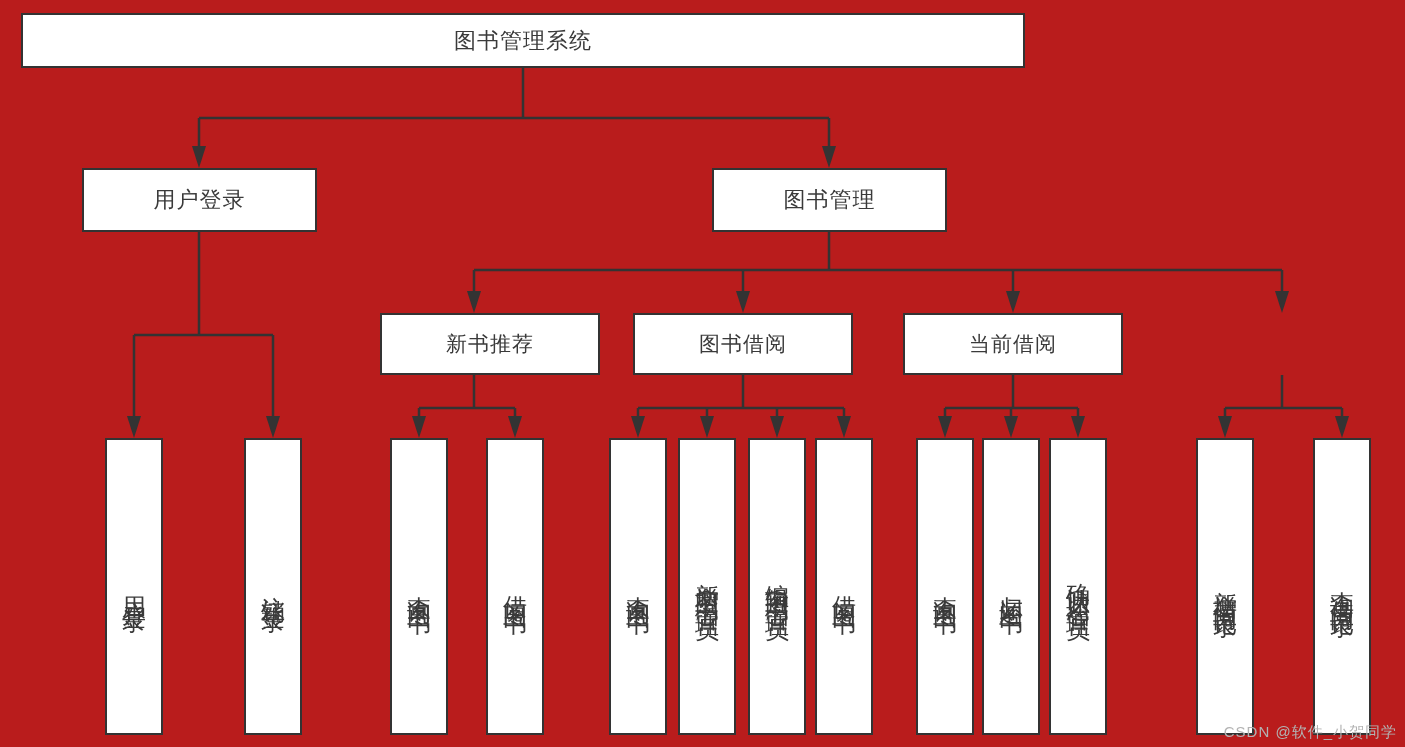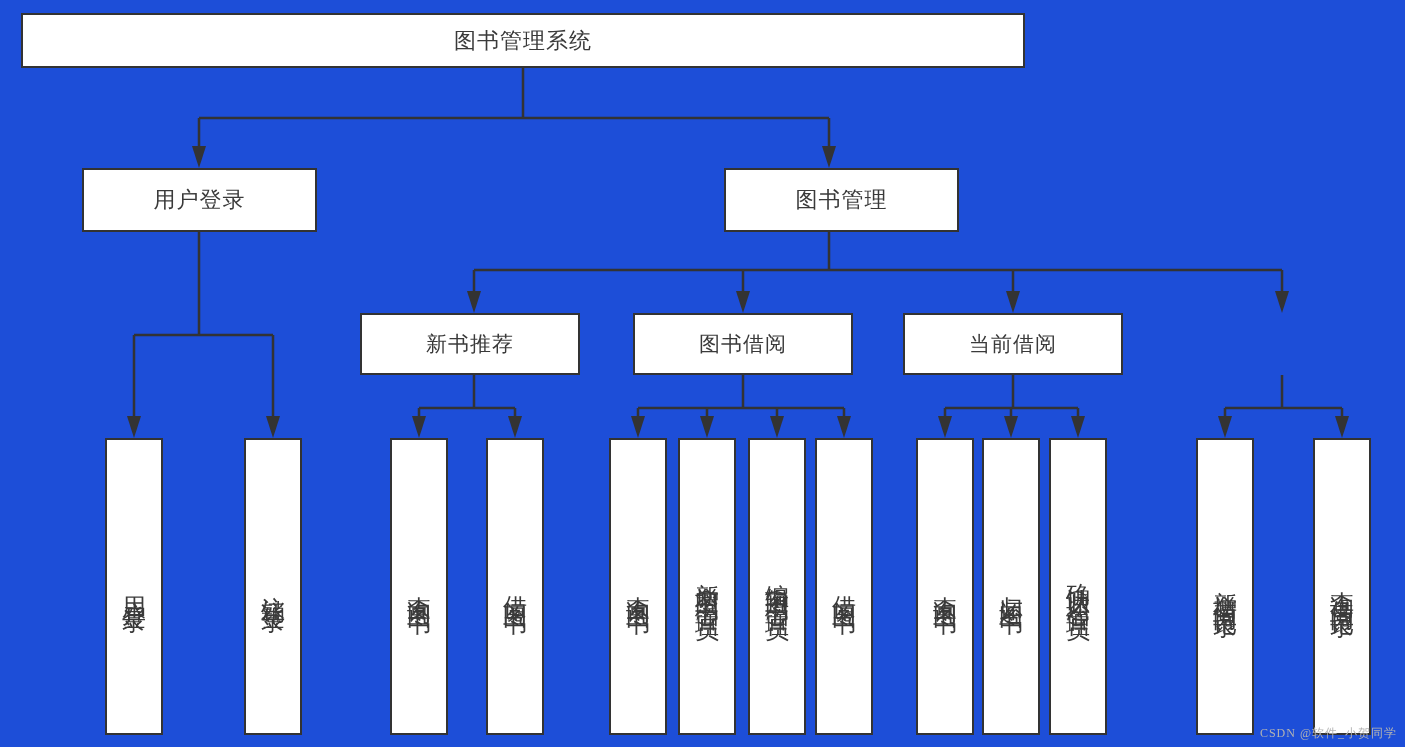--- a/index.html
+++ b/index.html
@@ -1,20 +1,20 @@
 <!DOCTYPE html>
 <html><head>
 <meta charset="utf-8">
 <style>
   html,body{margin:0;padding:0;background:#ffffff;}
   .canvas{
     position:relative;
     width:1405px;height:747px;
-    background:#1d4ed8;
-    font-family:Liberation Serif, serif;
+    background:#b91c1c;
+    font-family:Liberation Sans, sans-serif;
     overflow:hidden;
   }
   .wires{position:absolute;left:0;top:0;width:1405px;height:747px;}
   .node{
     position:absolute;
     box-sizing:border-box;
     border:2.5px solid #333333;
     background:#ffffff;
     color:#3a3a3a;
     display:flex;align-items:center;justify-content:center;
@@ -27,21 +27,21 @@
   .leaf{
     top:438px;width:58px;height:297px;
     font-size:24px;
     writing-mode:vertical-rl;
     letter-spacing:5px;
     line-height:58px;
   }
   .watermark{
     position:absolute;
     right:8px;bottom:5px;
-    font-size:12px;
+    font-size:15px;
     color:#b3b3b3;
     letter-spacing:1px;
     z-index:5;
     white-space:nowrap;
   }
 </style>
 </head>
 <body>
 
 <div class="canvas">
@@ -113,25 +113,25 @@
     </g>
   </svg>
 
   <div class="node h-node root">
     <span>图书管理系统</span>
   </div>
 
   <div class="node h-node lvl2" style="left:82px;">
     <span>用户登录</span>
   </div>
-  <div class="node h-node lvl2" style="left:712px;margin-left:12px;">
+  <div class="node h-node lvl2" style="left:712px;">
     <span>图书管理</span>
   </div>
 
-  <div class="node h-node lvl3" style="left:360px;">
+  <div class="node h-node lvl3" style="left:380px;">
     <span>新书推荐</span>
   </div>
   <div class="node h-node lvl3" style="left:903px;">
     <span>当前借阅</span>
   </div>
   <div class="node h-node lvl3" style="left:633px;">
     <span>图书借阅</span>
   </div>
 
   <div class="node leaf" style="left:105px;">

